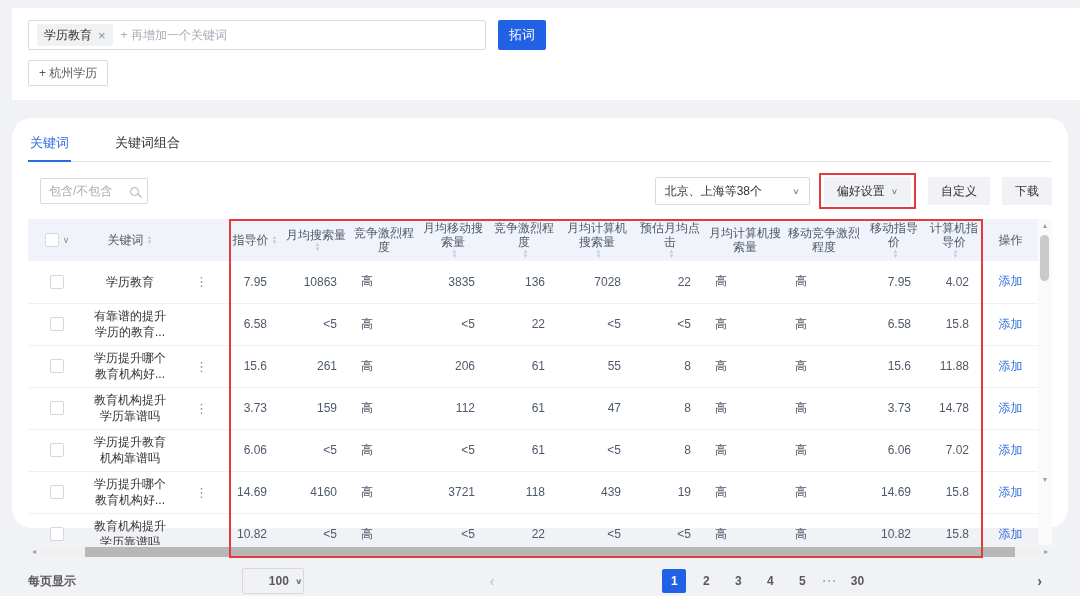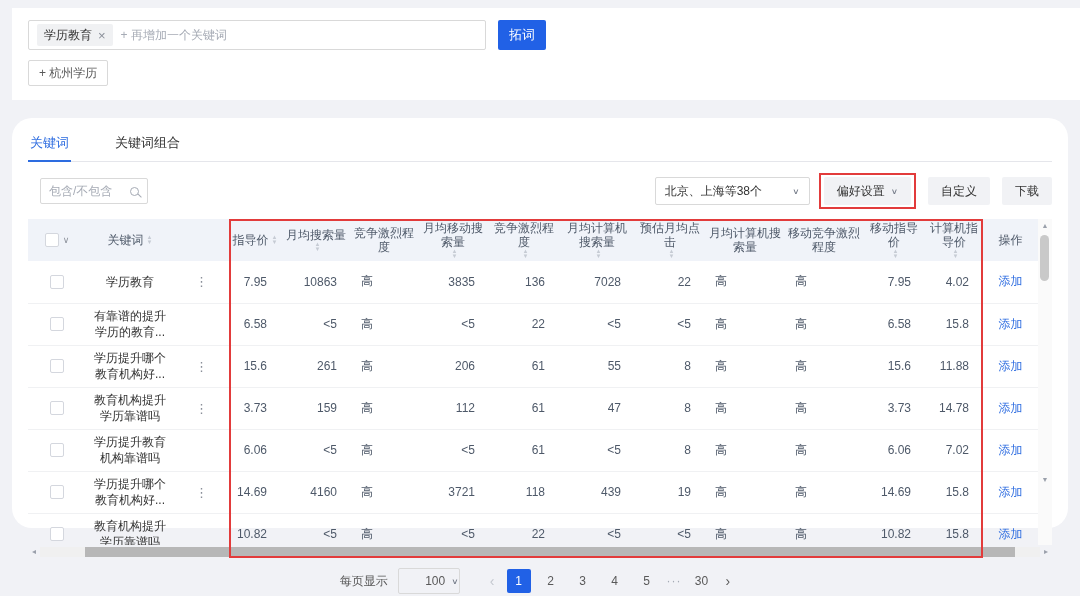--- a/index.html
+++ b/index.html
@@ -75,21 +75,21 @@
   .v-thumb { position:absolute; left:2px; top:16px; width:9px; height:46px; background:#c9c9c9; border-radius:5px; cursor:pointer; }
   .h-scrollbar { height:11px; display:flex; align-items:center; margin-top:1px; }
   .h-arrow { width:12px; text-align:center; color:#9aa0ab; font-size:8px; line-height:10px; cursor:pointer; }
   .h-track { flex:1; height:10px; background:#f0f0f0; position:relative; }
   .h-thumb { position:absolute; left:4.5%; top:0; height:10px; width:93%; background:#b7b7b7; cursor:pointer; }
 
   .red-overlay { position:absolute; left:201px; top:0; width:754px; height:339px;
                  border:2px solid var(--red); pointer-events:none; }
 
   
-  .pagination { display:flex; align-items:center; justify-content:center; padding:11px 2px 0 0; color:#595959; }
+  .pagination { display:flex; align-items:center; justify-content:space-between; padding:11px 2px 0 0; color:#595959;font-weight:bold; }
   .pp-select { width:62px; height:26px; border:1px solid #d9d9d9; border-radius:2px; display:inline-flex;
                align-items:center; justify-content:center; margin:0 22px 0 10px; cursor:pointer;padding-left:26px; }
   .pg-arrow { color:#595959; padding:0 8px; cursor:pointer; font-size:14px; }
   .pg-arrow.dis { color:#c3c7ce; }
   .pg-num { min-width:24px; height:24px; line-height:24px; text-align:center; margin:0 4px; border-radius:2px;
             cursor:pointer; color:#595959; }
   .pg-num.on { background:var(--accent); color:#fff; }
   .pg-ellipsis { color:#a6abb5; margin:0 4px; letter-spacing:1px; }
 </style>
 </head>

